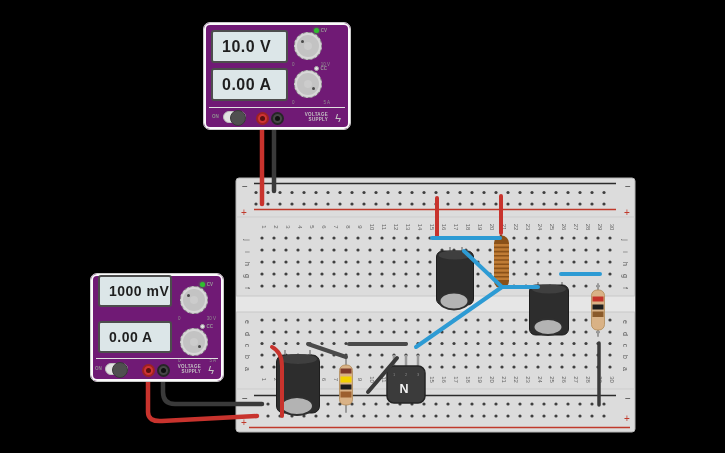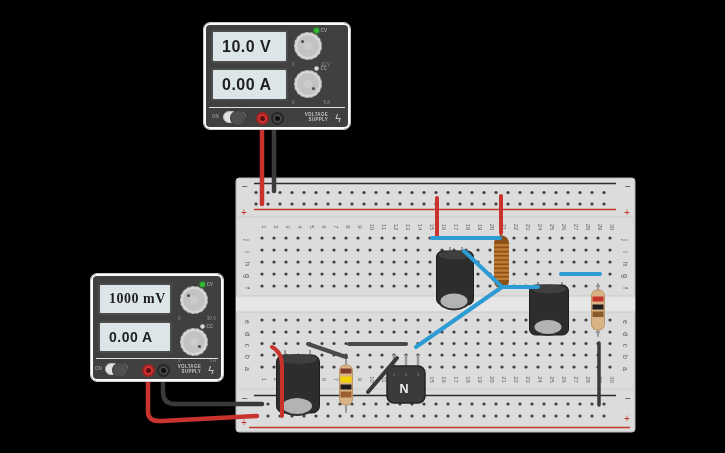--- a/index.html
+++ b/index.html
@@ -1,33 +1,33 @@
 <!DOCTYPE html>
 <html><head>
 <meta charset="utf-8">
 <style>
   html,body{margin:0;padding:0;background:#000;}
   .stage{position:relative;width:725px;height:453px;background:#000;overflow:hidden;
          font-family:"Liberation Sans", sans-serif;}
   svg{position:absolute;left:0;top:0;}
 
   
-  .psu{position:absolute;background:#404040;border:1px solid #c9c9c9;border-radius:7px;
+  .psu{position:absolute;background:#701a75;border:1px solid #c9c9c9;border-radius:7px;
        box-shadow:inset 0 0 0 2px #fbfbfb;z-index:5;}
   .psu::after{content:"";position:absolute;left:5px;right:5px;top:84px;border-top:1px solid #e0e0e0;}
   .psu-top{left:203px;top:22px;width:146px;height:106px;}
   .psu-left{left:90px;top:273px;width:132px;height:107px;}
 
   .disp{position:absolute;background:#dce6e8;border:2px solid #4d4d4d;border-radius:3px;
         display:flex;align-items:center;font-weight:700;color:#1f1f1f;letter-spacing:.5px;
         padding-left:9px;box-sizing:border-box;font-size:16px;}
   .psu-top .disp{left:7px;width:77px;height:33px;}
   .psu-top .disp1{top:7px;}.psu-top .disp2{top:45px;}
   .psu-left .disp{left:7px;width:74px;height:32px;font-size:14px;}
-  .psu-left .disp1{top:9px;font-family:Liberation Serif, serif;}.psu-left .disp2{top:47px;}
+  .psu-left .disp1{top:1px;}.psu-left .disp2{top:47px;}
 
   .knob{position:absolute;width:28px;height:28px;border-radius:50%;background:#ccc;
         border:1px dashed #8f8f8f;box-sizing:border-box;
         box-shadow:inset 0 0 0 2px #d8d8d8, inset 0 0 0 9px #c3c3c3;}
   .psu-top .knob1{left:90px;top:9px;}  .psu-top .knob2{left:90px;top:47px;}
   .psu-left .knob1{left:89px;top:12px;}.psu-left .knob2{left:89px;top:54px;}
   .ind{position:absolute;width:3px;height:3px;border-radius:50%;background:#4a4a4a;}
   .knob1 .ind{left:6px;top:7px;} .knob2 .ind{right:6px;bottom:7px;}
   .kmin,.kmax{position:absolute;font-size:4.5px;color:#8f8f8f;bottom:-8px;white-space:nowrap;}
   .kmin{left:-3px;} .kmax{right:-9px;}

